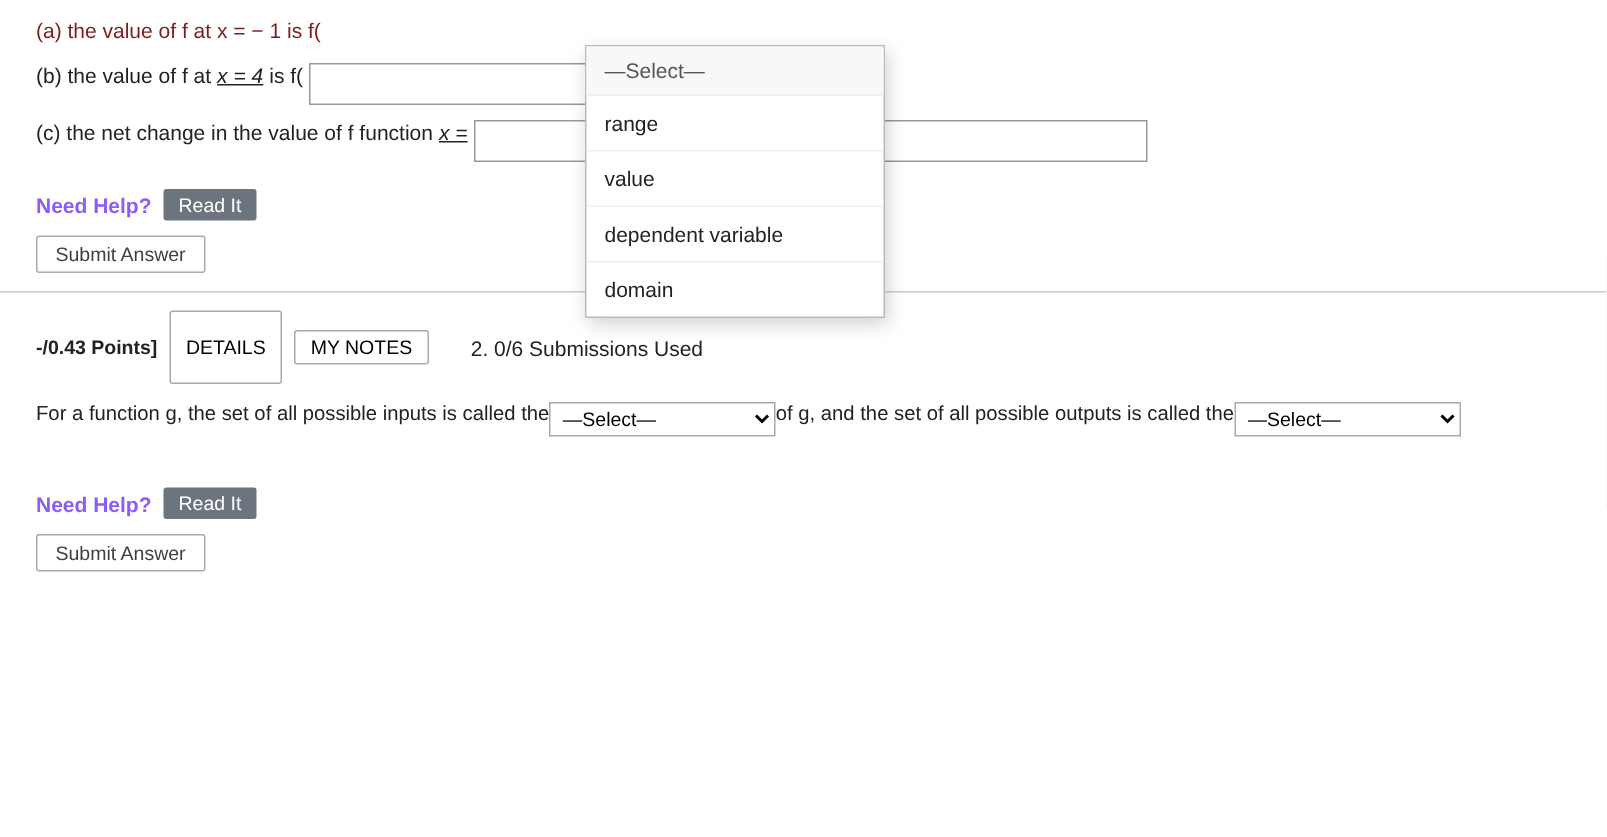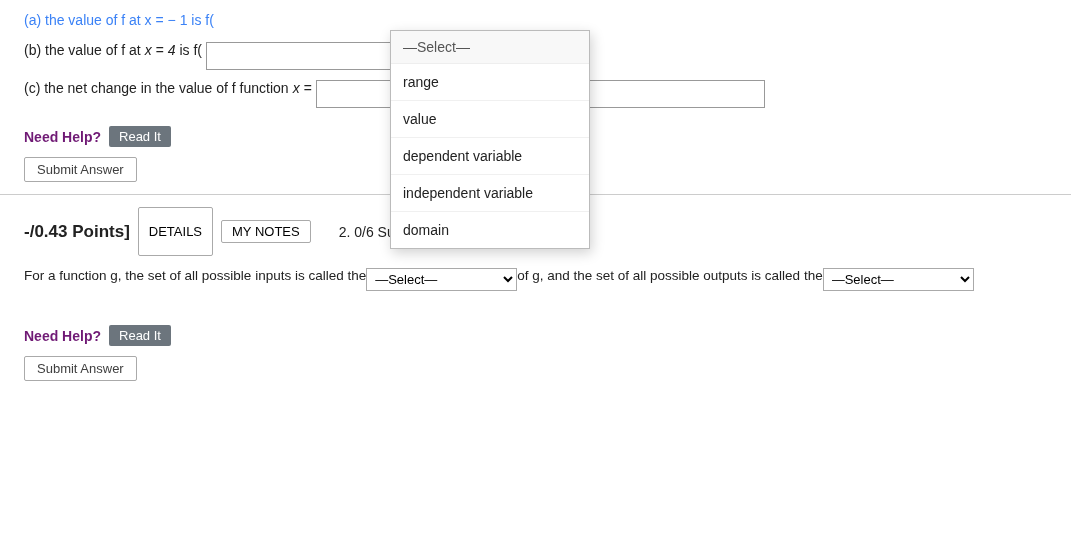--- a/index.html
+++ b/index.html
@@ -50,21 +50,21 @@
       width: 260px;
     }
     .need-help-row {
       display: flex;
       align-items: center;
       gap: 8px;
       padding: 4px 24px;
     }
     .need-help-label {
       font-weight: bold;
-      color: #701a75;
+      color: #8b5cf6;
       font-size: 14px;
       text-align: right;
     }
     .read-it-btn {
       background: #6c757d;
       color: #fff;
       border: none;
       padding: 3px 10px;
       font-size: 13px;
       cursor: pointer;
@@ -87,21 +87,21 @@
       border-top: 1px solid #ccc;
       margin: 6px 0;
     }
     .points-row {
       display: flex;
       align-items: center;
       gap: 8px;
       padding: 6px 24px;
     }
     .points-label {
-      font-size: 17px;
+      font-size: 13px;
       font-weight: bold;
       color: #222;
     }
     .details-btn {
       background: #fff;
       border: 1px solid #aaa;
       padding: 16px 10px;
       font-size: 13px;
       cursor: pointer;
       border-radius: 2px;
@@ -160,26 +160,27 @@
       color: #222;
       cursor: pointer;
       border-bottom: 1px solid #f0f0f0;
     }
     .dropdown-item:last-child {
       border-bottom: none;
     }
     
     .math {
       font-style: italic;
+      text-decoration: underline;
     }
     
     .q-partial {
       padding: 2px 24px 6px 24px;
       font-size: 14px;
-      color: #3b82f6;
+      color: #7f1d1d;
     }
   </style>
 </head>
 <body>
 
 <div class="main-content">
 
   <div class="q-partial">
     <span>(a) the value of f at x = − 1 is f(</span>
   </div>
@@ -240,21 +241,20 @@
       <option>independent variable</option>
       <option>domain</option>
     </select>
   </div>
 
   <div class="dropdown-overlay">
     <div class="dropdown-header">—Select—</div>
     <div class="dropdown-item">range</div>
     <div class="dropdown-item">value</div>
     <div class="dropdown-item">dependent variable</div>
-    <div class="dropdown-item">independent variable</div>
     <div class="dropdown-item">domain</div>
   </div>
 
   <div class="need-help-row" style="margin-top: 24px;">
     <span class="need-help-label">Need Help?</span>
     <button class="read-it-btn">Read It</button>
   </div>
 
   <div class="submit-row">
     <button class="submit-btn">Submit Answer</button>

